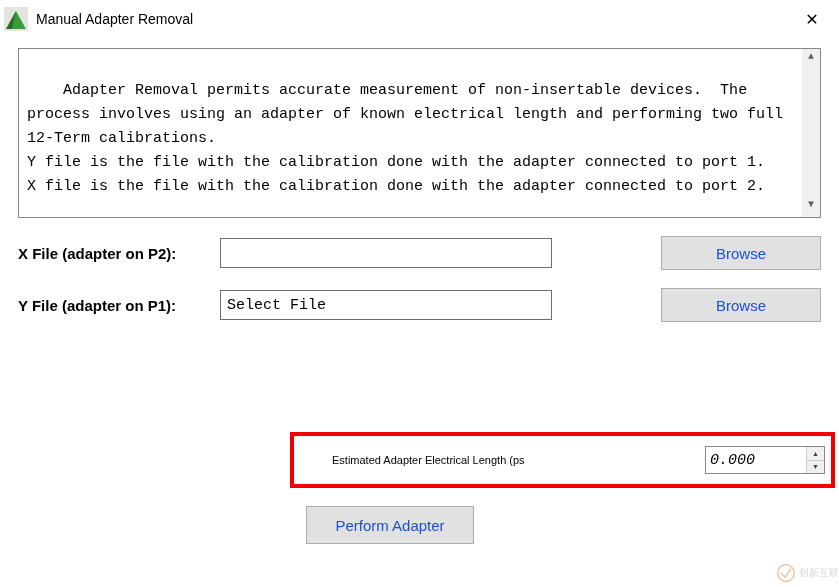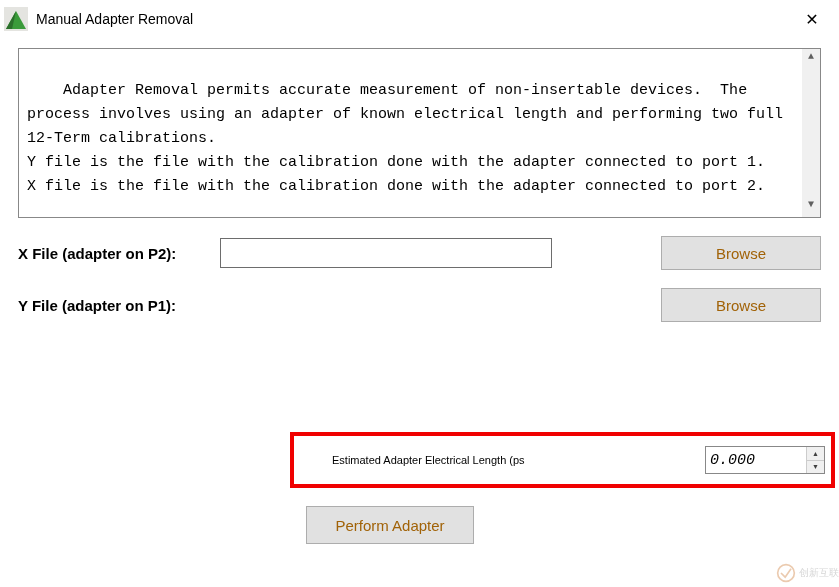--- a/index.html
+++ b/index.html
@@ -102,21 +102,21 @@
       border: 1px solid #6d6d6d;
       background: #fff;
       font-family: "Courier New", monospace;
       font-size: 15px;
       padding: 2px 6px;
     }
     .btn {
       border: 1px solid #adadad;
       background: #e1e1e1;
       font-size: 15px;
-      color: #a16207;
+      color: #1d4ed8;
       cursor: pointer;
       display: flex;
       align-items: center;
       justify-content: center;
       font-family: "Segoe UI", Tahoma, sans-serif;
     }
     .btn-browse {
       width: 160px;
       height: 34px;
       margin-left: auto;
@@ -234,20 +234,21 @@
   </div>
 
   <div class="form-row">
     <div class="form-label">X File (adapter on P2):</div>
     <input class="form-input" type="text" value="" style="">
     <button class="btn btn-browse">Browse</button>
   </div>
 
   <div class="form-row">
     <div class="form-label">Y File (adapter on P1):</div>
+    <input class="form-input" type="text" value="Select File" style="">
     <button class="btn btn-browse">Browse</button>
   </div>
 
   <div class="est-row">
     <div class="est-label">Estimated Adapter Electrical Length (ps</div>
     <div class="spinner-wrap">
       <input class="spinner-input" type="text" value="0.000" style="">
       <div class="spinner-buttons">
         <div>▲</div>
         <div>▼</div>

